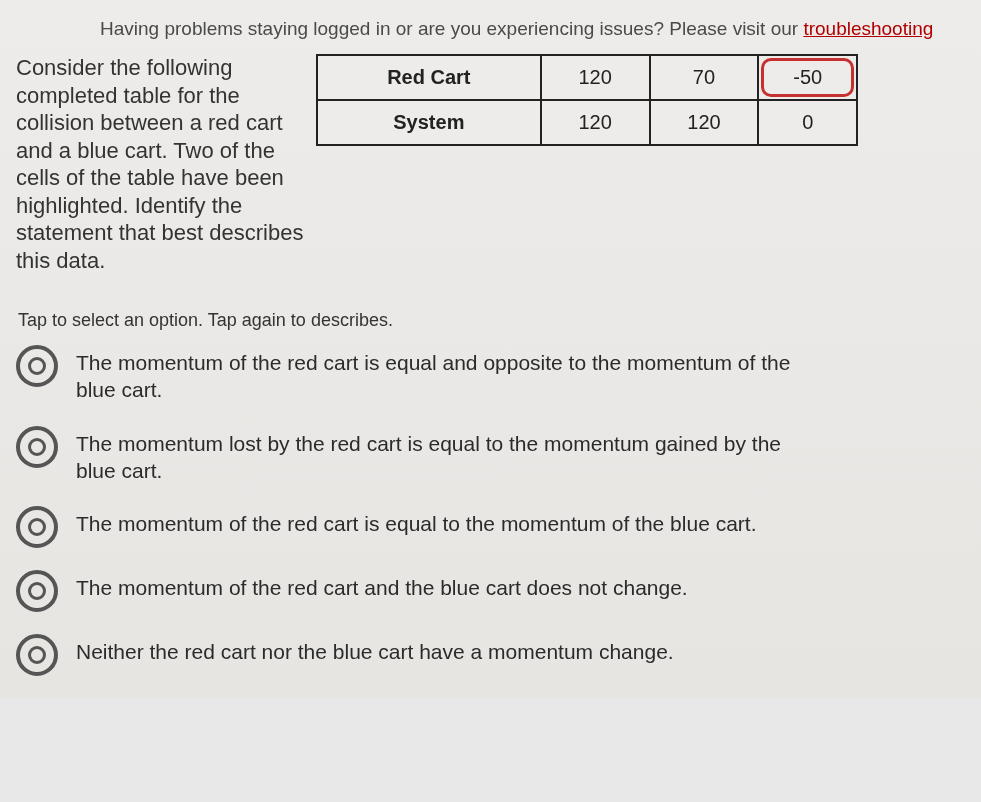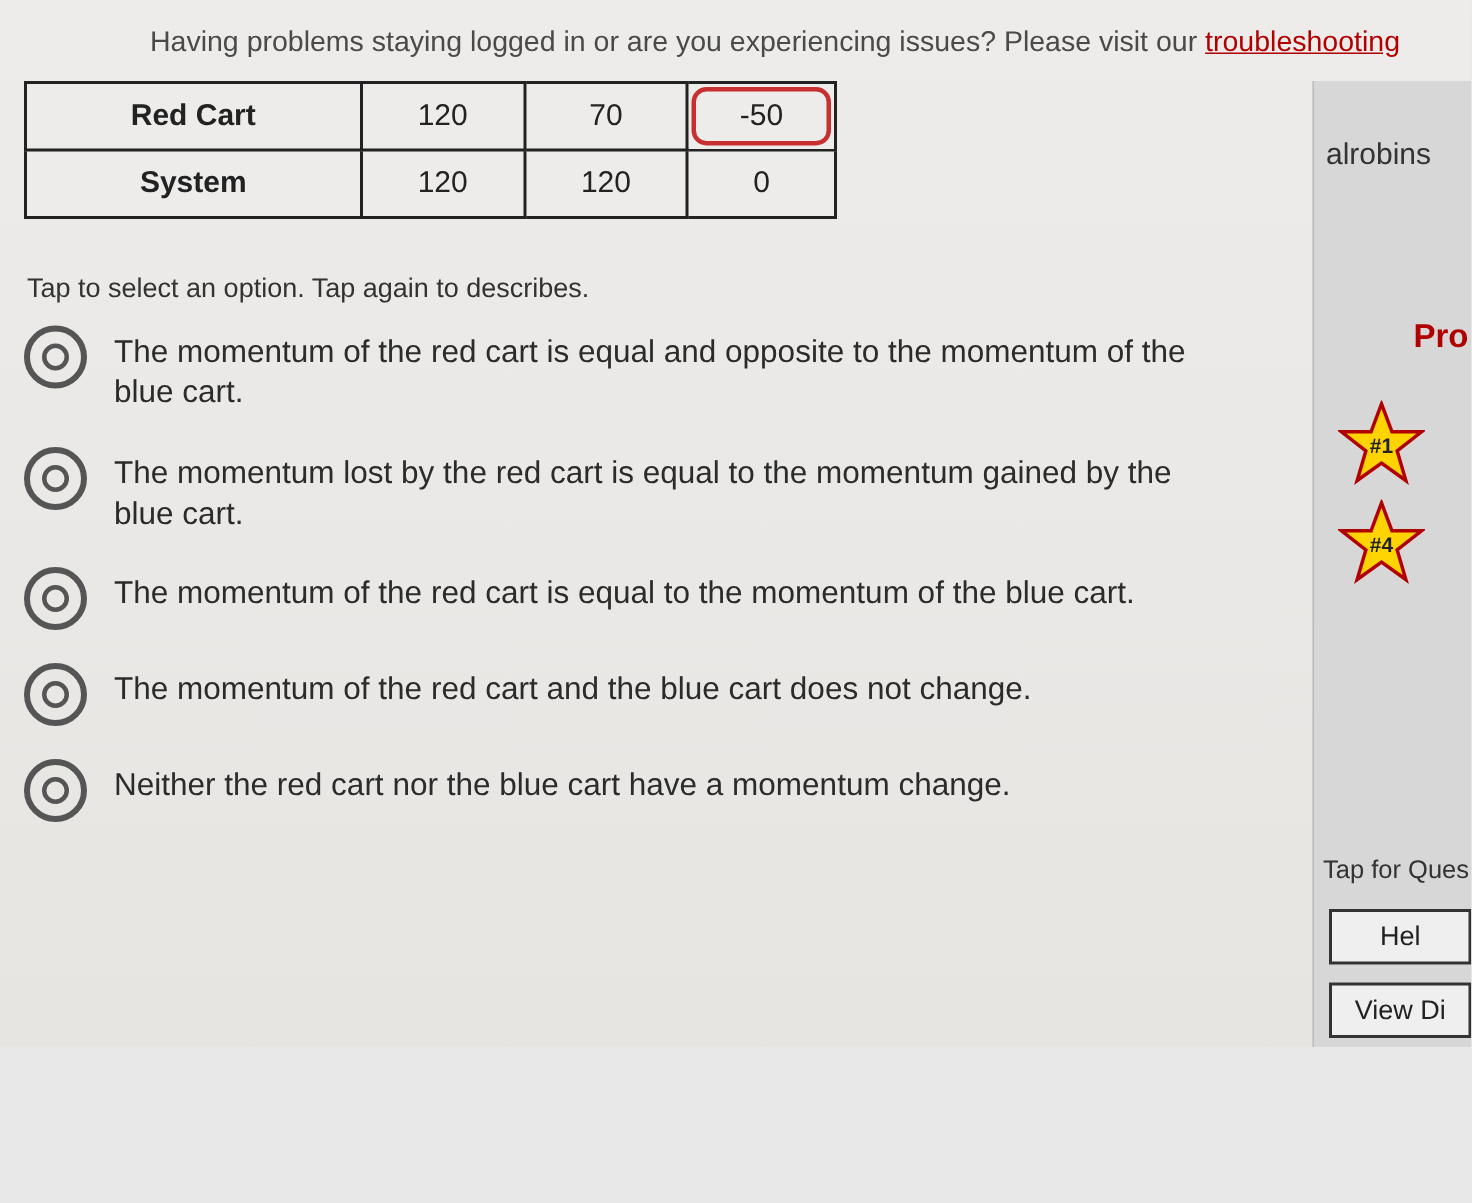--- a/index.html
+++ b/index.html
@@ -194,20 +194,21 @@
 <body>
 
 <div class="page">
   <div class="banner">
     <span>Having problems staying logged in or are you experiencing issues? Please visit our </span><span class="link">troubleshooting</span>
   </div>
 
   <div class="content-row">
     <div class="main">
       <div class="qrow">
+        <div class="prompt">Consider the following completed table for the collision between a red cart and a blue cart. Two of the cells of the table have been highlighted. Identify the statement that best describes this data.</div>
         <div class="tablewrap">
           <table class="data">
             <tbody>
             <tr>
               <td class="rowhdr">Red Cart</td>
               <td>120</td>
               <td>70</td>
               <td class="hl">-50</td>
             </tr>
             <tr>
@@ -252,36 +253,14 @@
           <div class="radio">
               <div class="radio-inner"></div>
             </div>
           <div class="opt-text">Neither the red cart nor the blue cart have a momentum change.</div>
         </div>
       </div>
 
       <div class="cursor">↖</div>
     </div>
 
-    <div class="sidebar">
-      <div class="user">alrobins</div>
-      <div class="pro">Pro</div>
-      <div class="stars">
-        <div class="star">
-          <svg viewBox="0 0 50 50">
-              <polygon points="25,2 31,18 48,18 34,29 39,46 25,36 11,46 16,29 2,18 19,18" fill="#ffd400" stroke="#b00000" stroke-width="2"></polygon>
-            </svg>
-          <div class="lbl">#1</div>
-        </div>
-        <div class="star">
-          <svg viewBox="0 0 50 50">
-              <polygon points="25,2 31,18 48,18 34,29 39,46 25,36 11,46 16,29 2,18 19,18" fill="#ffd400" stroke="#b00000" stroke-width="2"></polygon>
-            </svg>
-          <div class="lbl">#4</div>
-        </div>
-      </div>
-      <div class="side-spacer"></div>
-      <div class="tapq">Tap for Ques</div>
-      <div class="sbtn">Hel</div>
-      <div class="sbtn">View Di</div>
-    </div>
   </div>
 </div>
 
 </body></html>

